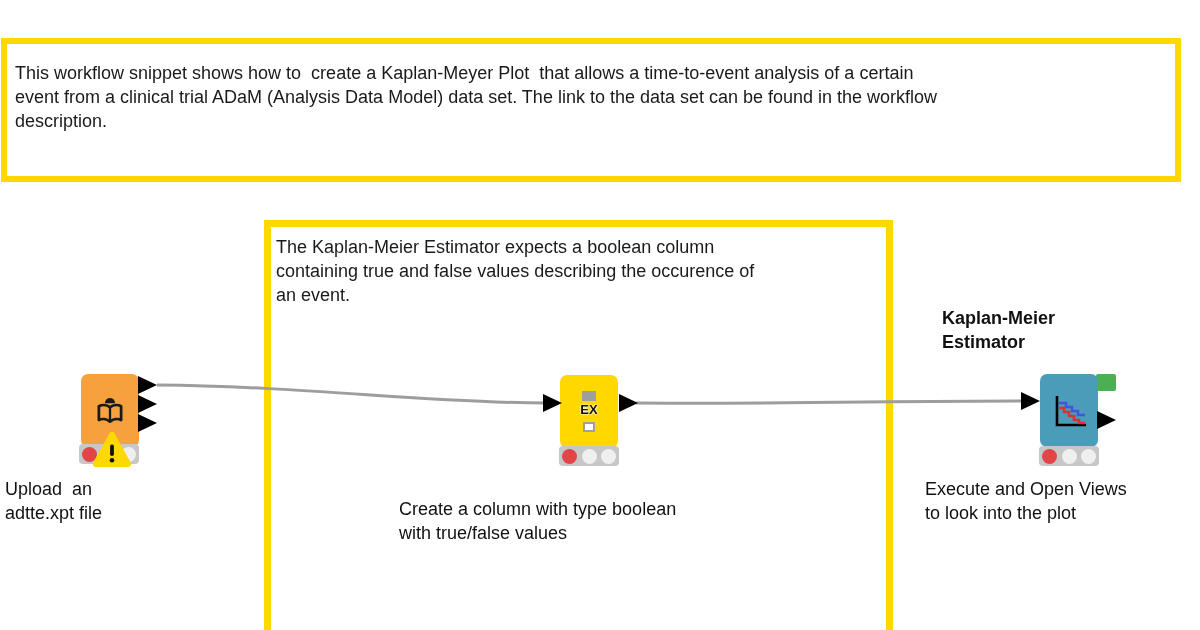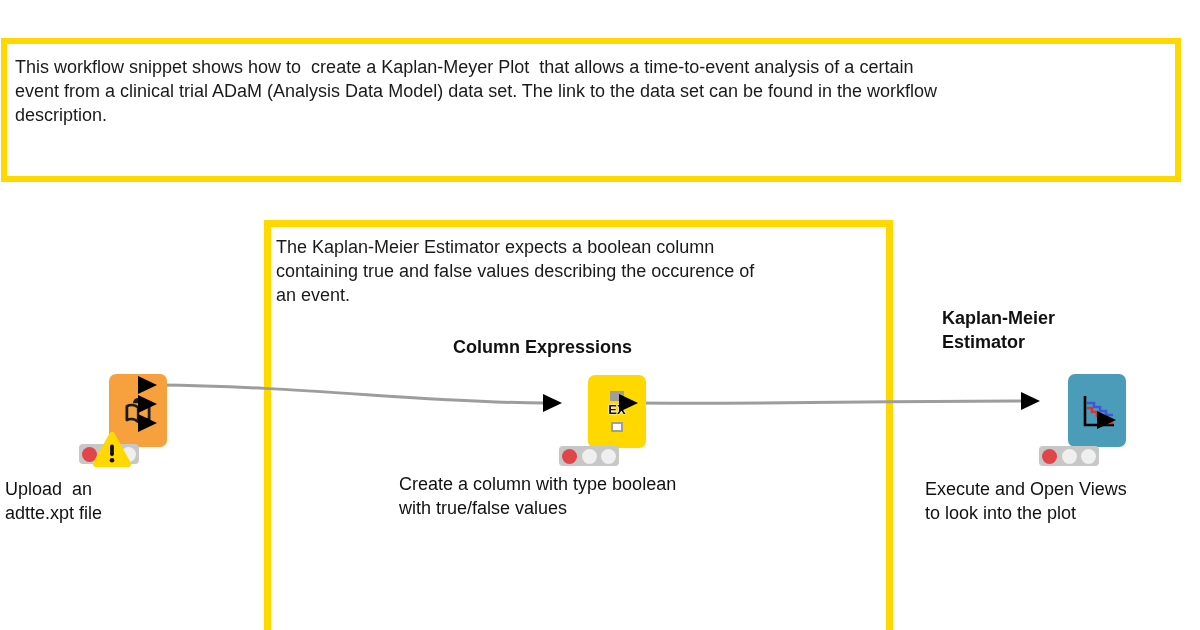--- a/index.html
+++ b/index.html
@@ -4,44 +4,44 @@
 <style>
   html,body { margin:0; padding:0; background:#ffffff; }
   body { width:1200px; height:630px; overflow:hidden;
          font-family:"Liberation Sans", sans-serif; color:#111; }
   .canvas { position:relative; width:1200px; height:630px; background:#fff; }
 
   
   .annotation { position:absolute; box-sizing:border-box; background:#fff;
                 border:6px solid #FFD800; font-size:18px; line-height:24px;
                 color:#1a1a1a; white-space:pre-wrap; z-index:1; }
-  .annotation-top   { left:1px;   top:38px;  width:1180px; height:144px; padding:11px 8px; }
+  .annotation-top   { left:1px;   top:38px;  width:1180px; height:144px; padding:17px 8px; }
   .annotation-inner { left:264px; top:220px; width:629px;  height:448px; border-width:7px; padding:8px 5px; }
 
   
   .wires { position:absolute; left:0; top:0; z-index:2; }
   .wire  { stroke:#9D9D9D; stroke-width:3; fill:none; }
 
   
   .node-icon { position:absolute; width:58px; height:73px; border-radius:7px; z-index:3;
-               display:flex; align-items:center; justify-content:center;margin-left:28px; }
+               display:flex; align-items:center; justify-content:center; }
   .icon-xpt { left:81px;   top:374px; background:#F6A13E; }
   .icon-ce  { left:560px;  top:375px; background:#FFD800; }
   .icon-km  { left:1040px; top:374px; background:#4A9CB9; }
 
   .node-title { position:absolute; z-index:3; font-weight:bold; font-size:18px;
                 line-height:24px; white-space:pre-wrap; }
   .title-xpt { left:0px;   top:335px; width:195px; }
   .title-ce  { left:453px; top:335px; width:240px; }
   .title-km  { left:942px; top:306px; width:240px; }
 
   .node-caption { position:absolute; z-index:3; font-size:18px; line-height:24px;
                   text-align:left; white-space:pre-wrap; }
   .caption-xpt { left:5px;   top:477px; width:210px; }
-  .caption-ce  { left:399px; top:472px; width:360px; }
+  .caption-ce  { left:399px; top:497px; width:360px; }
   .caption-km  { left:925px; top:477px; width:280px; }
 
   
   .port { position:absolute; width:0; height:0; z-index:3;
           border-top:9px solid transparent; border-bottom:9px solid transparent;
           border-left:19px solid #000; }
   .p-xpt-out1 { left:138px;  top:376px; }
   .p-xpt-out2 { left:138px;  top:395px; }
   .p-xpt-out3 { left:138px;  top:414px; }
   .p-ce-in    { left:543px;  top:394px; }
@@ -108,21 +108,20 @@
   </div>
   <svg class="warning" width="40" height="40" viewBox="0 0 40 40">
     <path d="M20 5 L36 34 L4 34 Z" fill="#FFD800" stroke="#FFD800" stroke-width="6" stroke-linejoin="round"></path>
     <rect x="18.1" y="14.5" width="3.8" height="11.5" rx="1.8" fill="#111"></rect>
     <circle cx="20" cy="30.2" r="2.3" fill="#111"></circle>
   </svg>
 
   <div class="node-caption caption-xpt">Upload  an
 adtte.xpt file</div>
 
-  <div class="node-title title-ce">Column Expressions</div>
 
   <div class="node-icon icon-ce">
     <div class="ex-wrap">
       <div class="ex-top"></div>
       <div class="ex-label">EX</div>
       <div class="ex-bottom"></div>
     </div>
   </div>
   <div class="port p-ce-in"></div>
   <div class="port p-ce-out"></div>

